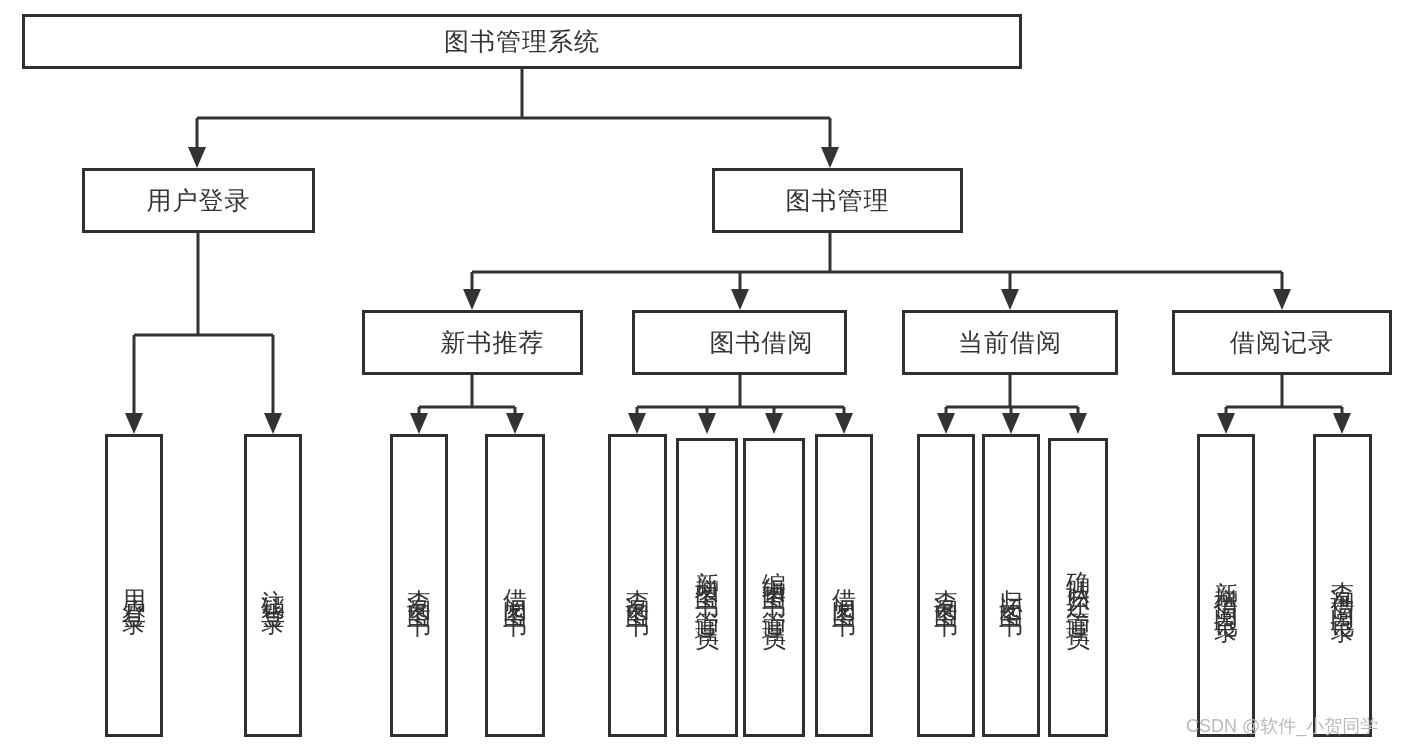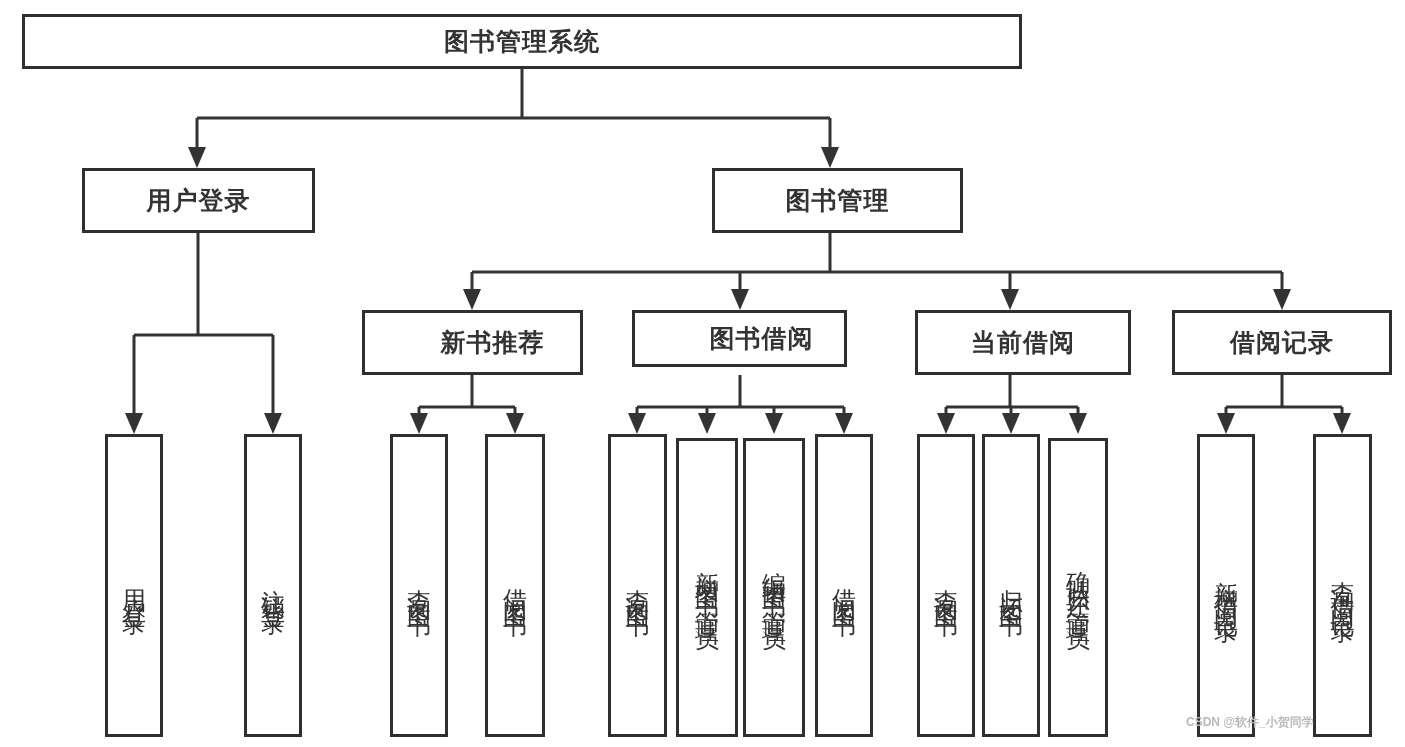--- a/index.html
+++ b/index.html
@@ -24,36 +24,35 @@
     position:absolute;
     box-sizing:border-box;
     background:#ffffff;
     border:3px solid var(--border);
     color:var(--text);
     display:flex;
     align-items:center;
     justify-content:center;
     text-align:center;
   }
-  .h-node{font-size:25px;letter-spacing:1px;white-space:nowrap;font-weight:bold;}
+  .h-node{font-size:25px;letter-spacing:1px;white-space:nowrap;}
   .v-node .v-label{
     writing-mode:vertical-rl;
     text-orientation:mixed;
     font-size:24px;
     letter-spacing:8px;
     line-height:1;
   }
   .watermark{
     position:absolute;
     left:1186px;top:714px;
-    font-size:12px;
+    font-size:18px;
     color:var(--watermark);
     white-space:nowrap;
     letter-spacing:0px;
-    font-weight:bold;
   }
 </style>
 </head>
 <body>
 
 <div id="canvas">
 
   <svg id="connectors" viewBox="0 0 1405 747" xmlns="http://www.w3.org/2000/svg">
 
     <g>
@@ -111,24 +110,24 @@
   <div class="node h-node" style="left:82px;top:168px;width:233px;height:65px;">
     <span>用户登录</span>
   </div>
   <div class="node h-node" style="left:712px;top:168px;width:251px;height:65px;">
     <span>图书管理</span>
   </div>
 
   <div class="node h-node" style="left:362px;top:310px;width:221px;height:65px;padding-left:40px;">
     <span>新书推荐</span>
   </div>
-  <div class="node h-node" style="left:632px;top:310px;width:215px;height:57px;padding-left:44px;">
+  <div class="node h-node" style="left:632px;top:310px;width:215px;height:65px;padding-left:44px;">
     <span>图书借阅</span>
   </div>
-  <div class="node h-node" style="left:902px;top:310px;width:216px;height:65px;margin-left:13px;">
+  <div class="node h-node" style="left:902px;top:310px;width:216px;height:65px;">
     <span>当前借阅</span>
   </div>
   <div class="node h-node" style="left:1172px;top:310px;width:220px;height:65px;">
     <span>借阅记录</span>
   </div>
 
   <div class="node v-node" style="left:105px;top:434px;width:58px;height:303px;">
     <span class="v-label">用户登录</span>
   </div>
   <div class="node v-node" style="left:244px;top:434px;width:58px;height:303px;">

